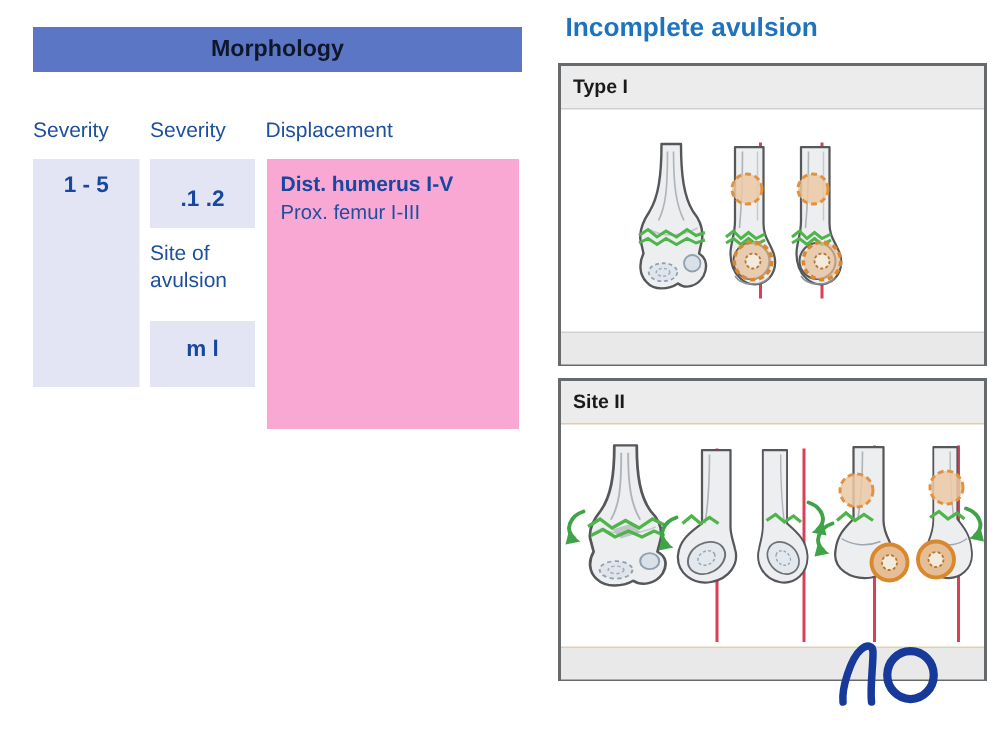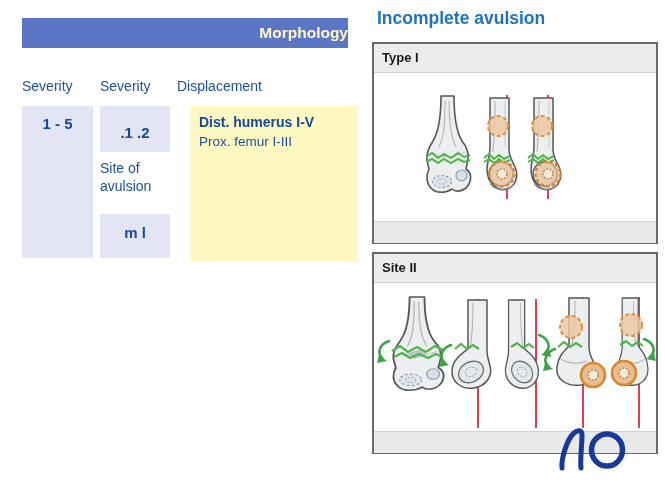--- a/index.html
+++ b/index.html
@@ -3,40 +3,40 @@
 <meta charset="utf-8">
 <style>
   html,body{margin:0;padding:0;background:#fff;}
   .canvas{
     position:relative;width:665px;height:493px;background:#ffffff;
     font-family:"Liberation Sans", sans-serif;overflow:hidden;
   }
   
   .morph-header{
     position:absolute;left:22px;top:18px;width:326px;height:30px;
-    background:#5C76C6;color:#fef9c3;font-weight:bold;font-size:15.5px;
-    text-align:right;line-height:30px;
+    background:#5C76C6;color:#0f172a;font-weight:bold;font-size:15.5px;
+    text-align:center;line-height:30px;
   }
   .col-label{
     position:absolute;top:78px;color:#1D4F9E;font-size:14px;font-weight:500;
   }
   .col-pattern{left:22px;}
   .col-severity{left:100px;}
   .col-displacement{left:177px;}
   .cell{position:absolute;background:#E3E5F4;color:#17479E;}
   .cell-pattern{left:22px;top:106px;width:71px;height:152px;
     font-weight:bold;font-size:15px;text-align:center;padding-top:9px;box-sizing:border-box;}
   .cell-sev1{left:100px;top:106px;width:70px;height:46px;
     font-weight:bold;font-size:15px;text-align:center;padding-top:18px;box-sizing:border-box;}
   .sev-note{position:absolute;left:100px;top:159px;width:70px;color:#1D4F9E;
     font-size:14px;line-height:18px;}
   .cell-sev2{left:100px;top:214px;width:70px;height:44px;
     font-weight:bold;font-size:15px;text-align:center;padding-top:10px;box-sizing:border-box;}
-  .cell-displacement{left:178px;top:106px;width:168px;height:156px;background:#fef9c3;
-    padding:7px 0 0 9px;box-sizing:border-box;font-size:13.5px;line-height:19px;color:#1D4F9E;margin-left:12px;}
+  .cell-displacement{left:178px;top:106px;width:168px;height:180px;background:#f9a8d4;
+    padding:7px 0 0 9px;box-sizing:border-box;font-size:13.5px;line-height:19px;color:#1D4F9E;}
   .disp-primary{font-weight:bold;font-size:14px;color:#17479E;}
   
   .section-title{
     position:absolute;left:377px;top:8px;color:#1E73BE;
     font-weight:bold;font-size:17.5px;
   }
   .panel{
     position:absolute;left:372px;width:286px;height:202px;
     border:2px solid #666a6d;background:#eab308;box-sizing:border-box;
   }

